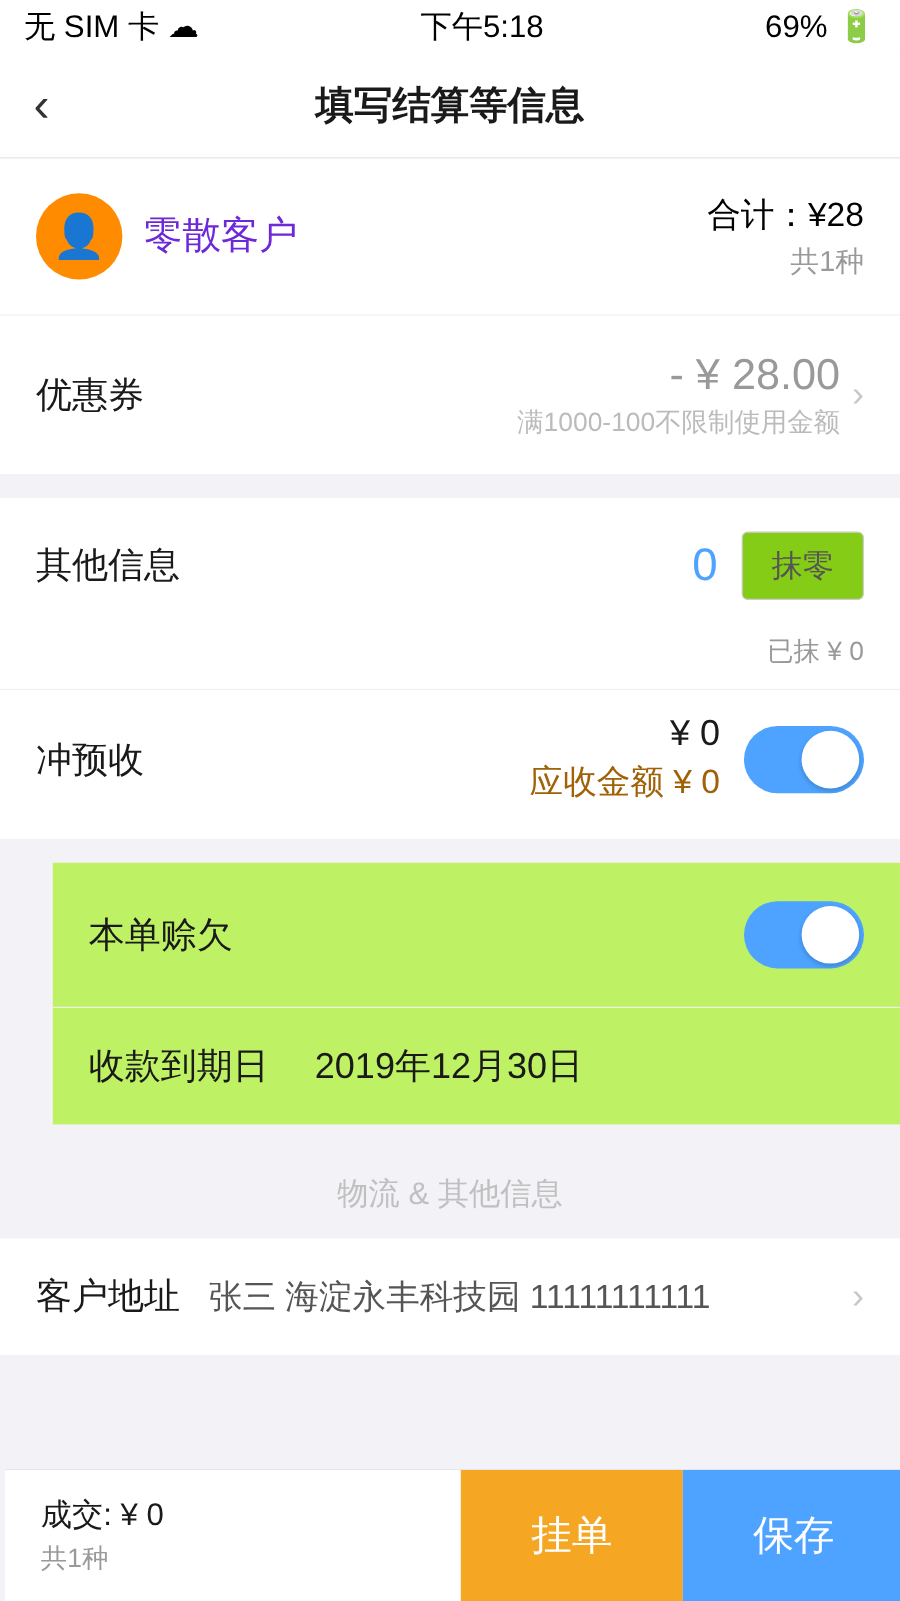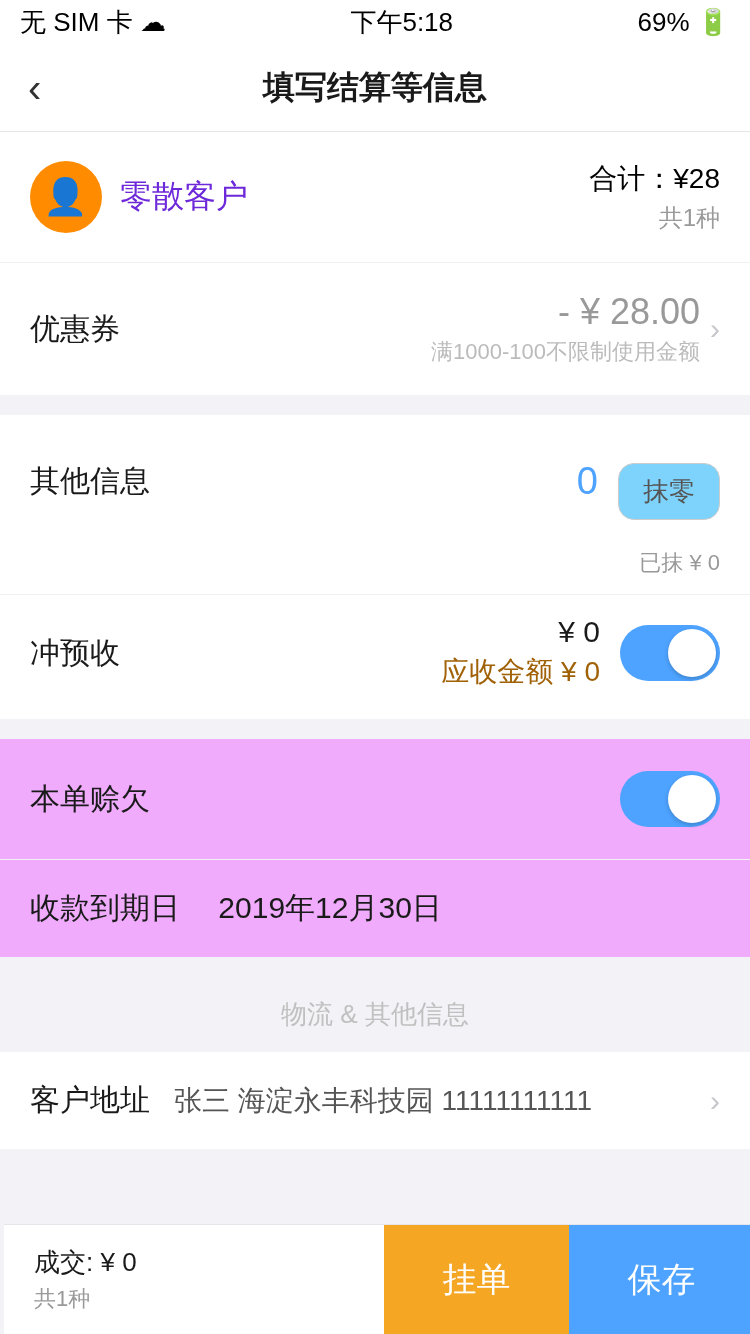--- a/index.html
+++ b/index.html
@@ -148,27 +148,26 @@
       align-items: center;
       gap: 20px;
     }
     .amount-value-blue {
       font-size: 38px;
       color: #4da3ff;
       font-weight: 500;
     }
     .round-btn {
       border: 1px solid #ccc;
-      border-radius: 16px;
+      border-radius: 5px;
       padding: 10px 24px;
       font-size: 26px;
       color: #555;
-      background: #7dd3fc;
+      background: #84cc16;
       cursor: pointer;
-      margin-top: 20px;
     }
     .already-deducted {
       font-size: 22px;
       color: #999;
       text-align: right;
       padding: 0 30px 16px 30px;
     }
 
     
     .prereceive-row {
@@ -208,22 +207,23 @@
       background: #fff;
       position: absolute;
       top: 4px;
       right: 4px;
       box-shadow: 0 2px 4px rgba(0,0,0,0.2);
       transition: left 0.2s;
     }
 
     
     .debt-section {
-      background: #f0abfc;
+      background: #bef264;
       margin-bottom: 20px;
+      margin-left: 44px;
     }
     .debt-row {
       padding: 32px 30px;
       display: flex;
       align-items: center;
       justify-content: space-between;
     }
 
     .date-row {
       padding: 28px 30px;

